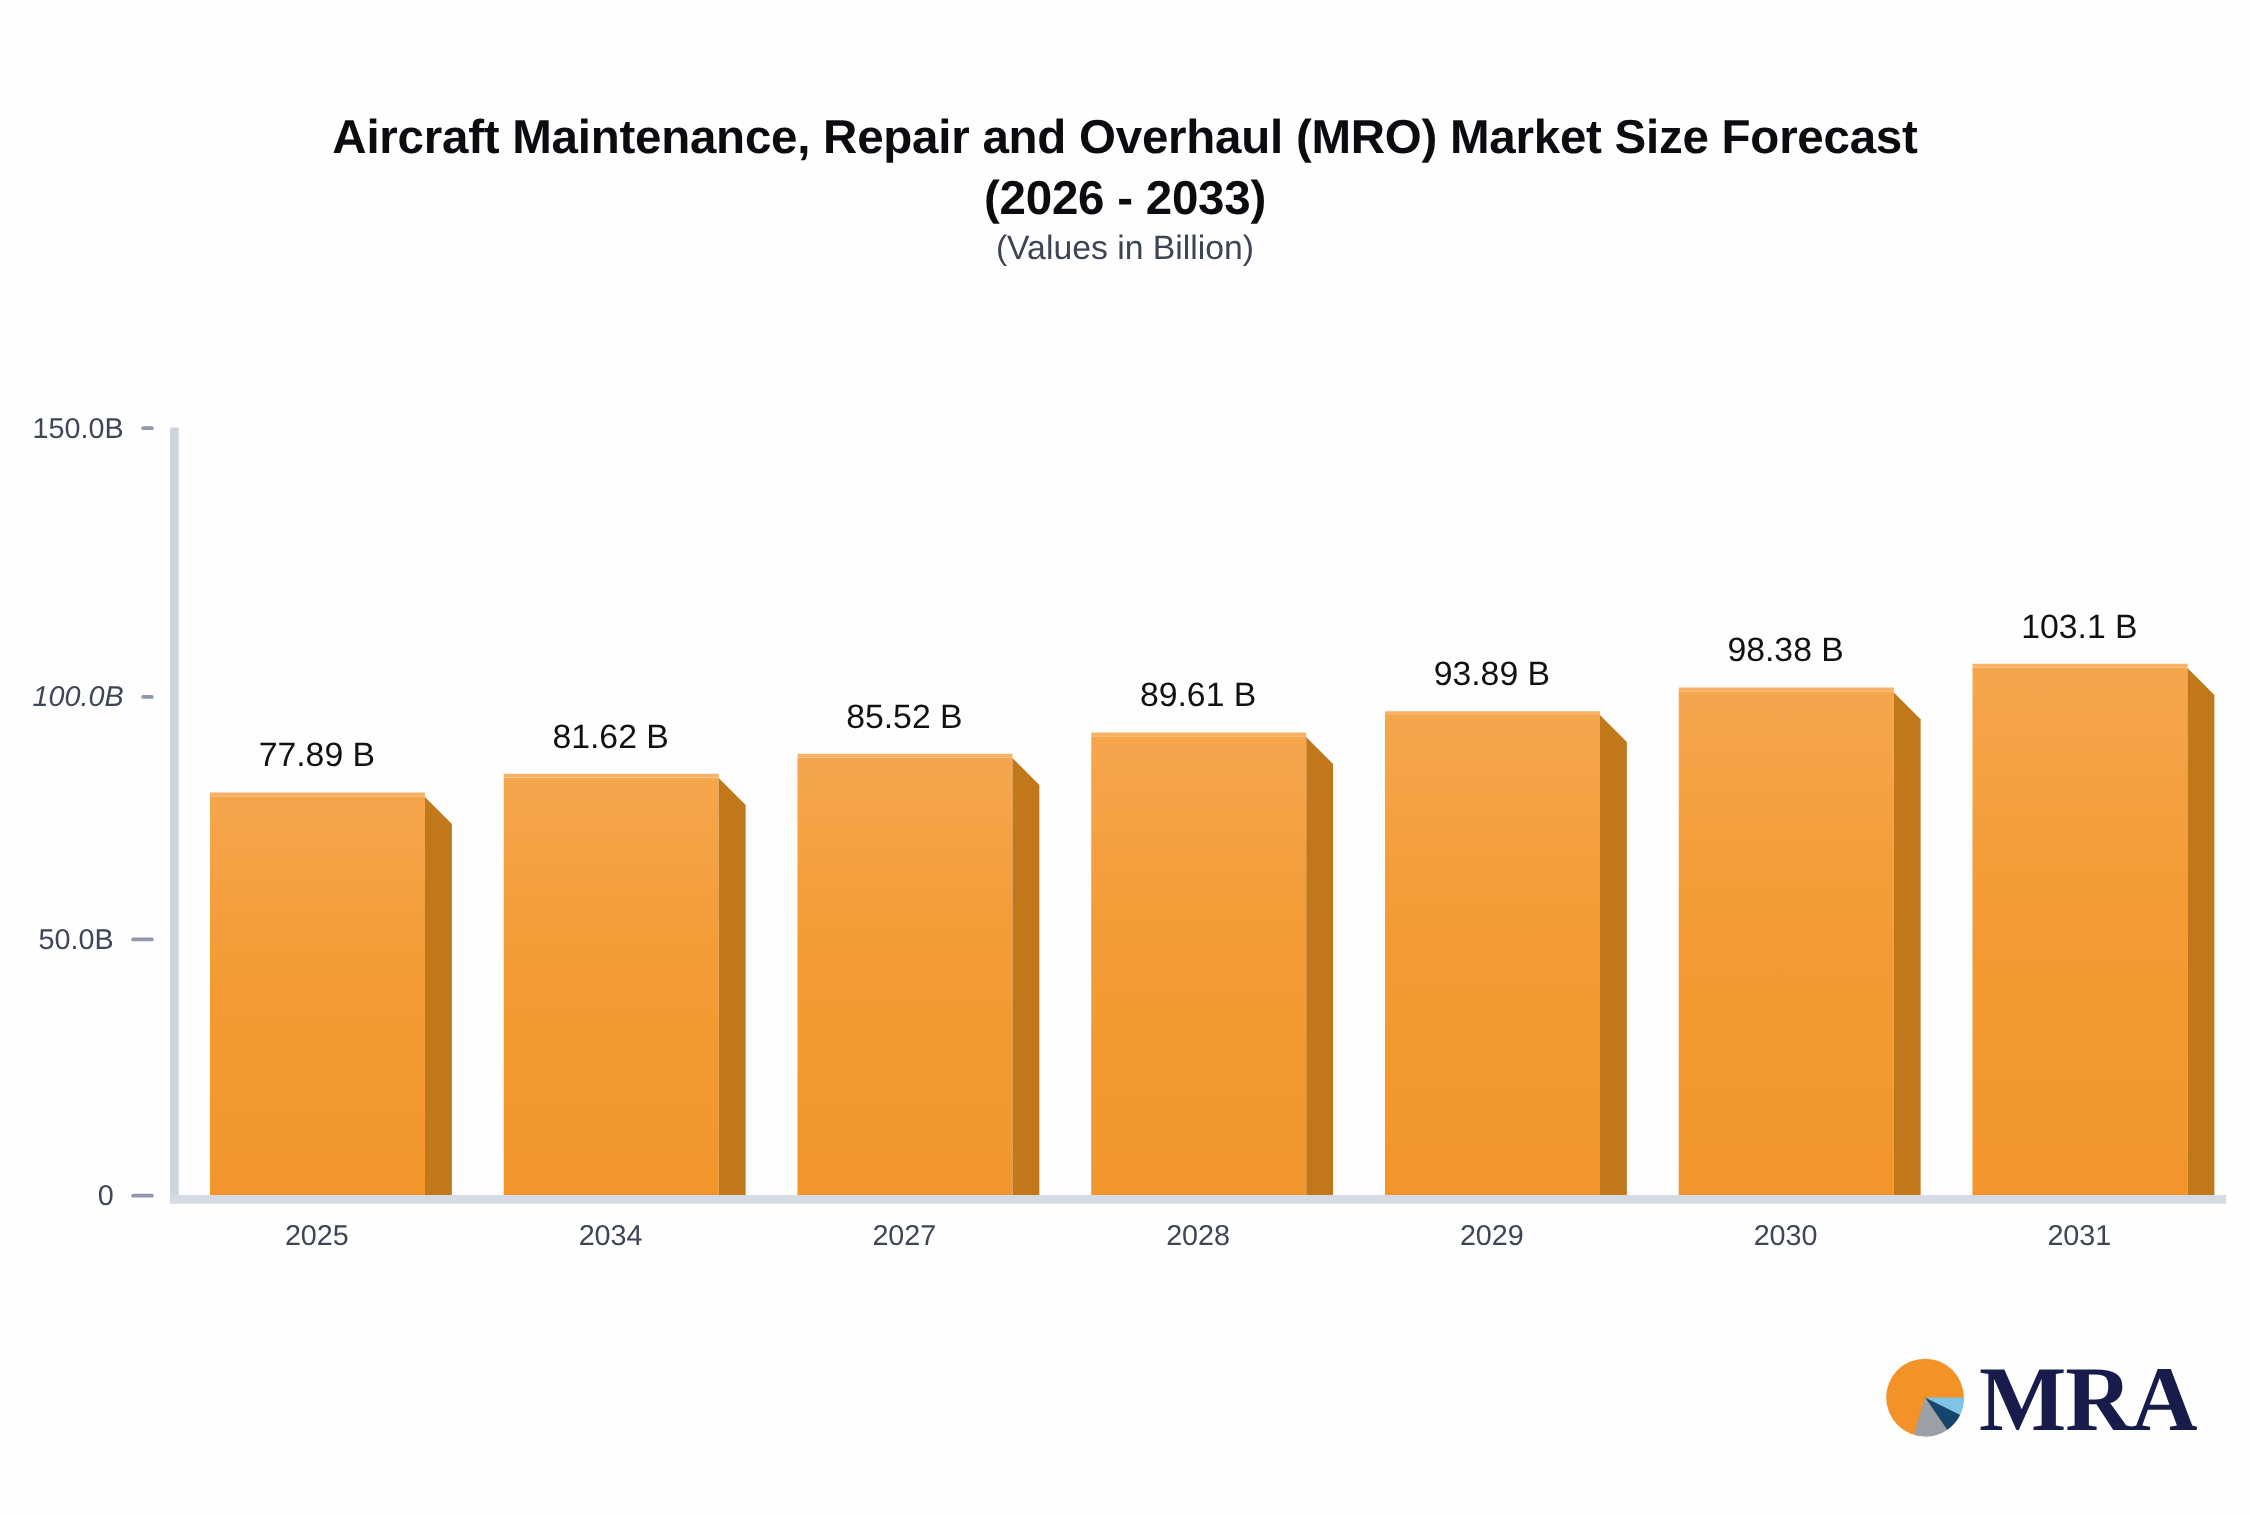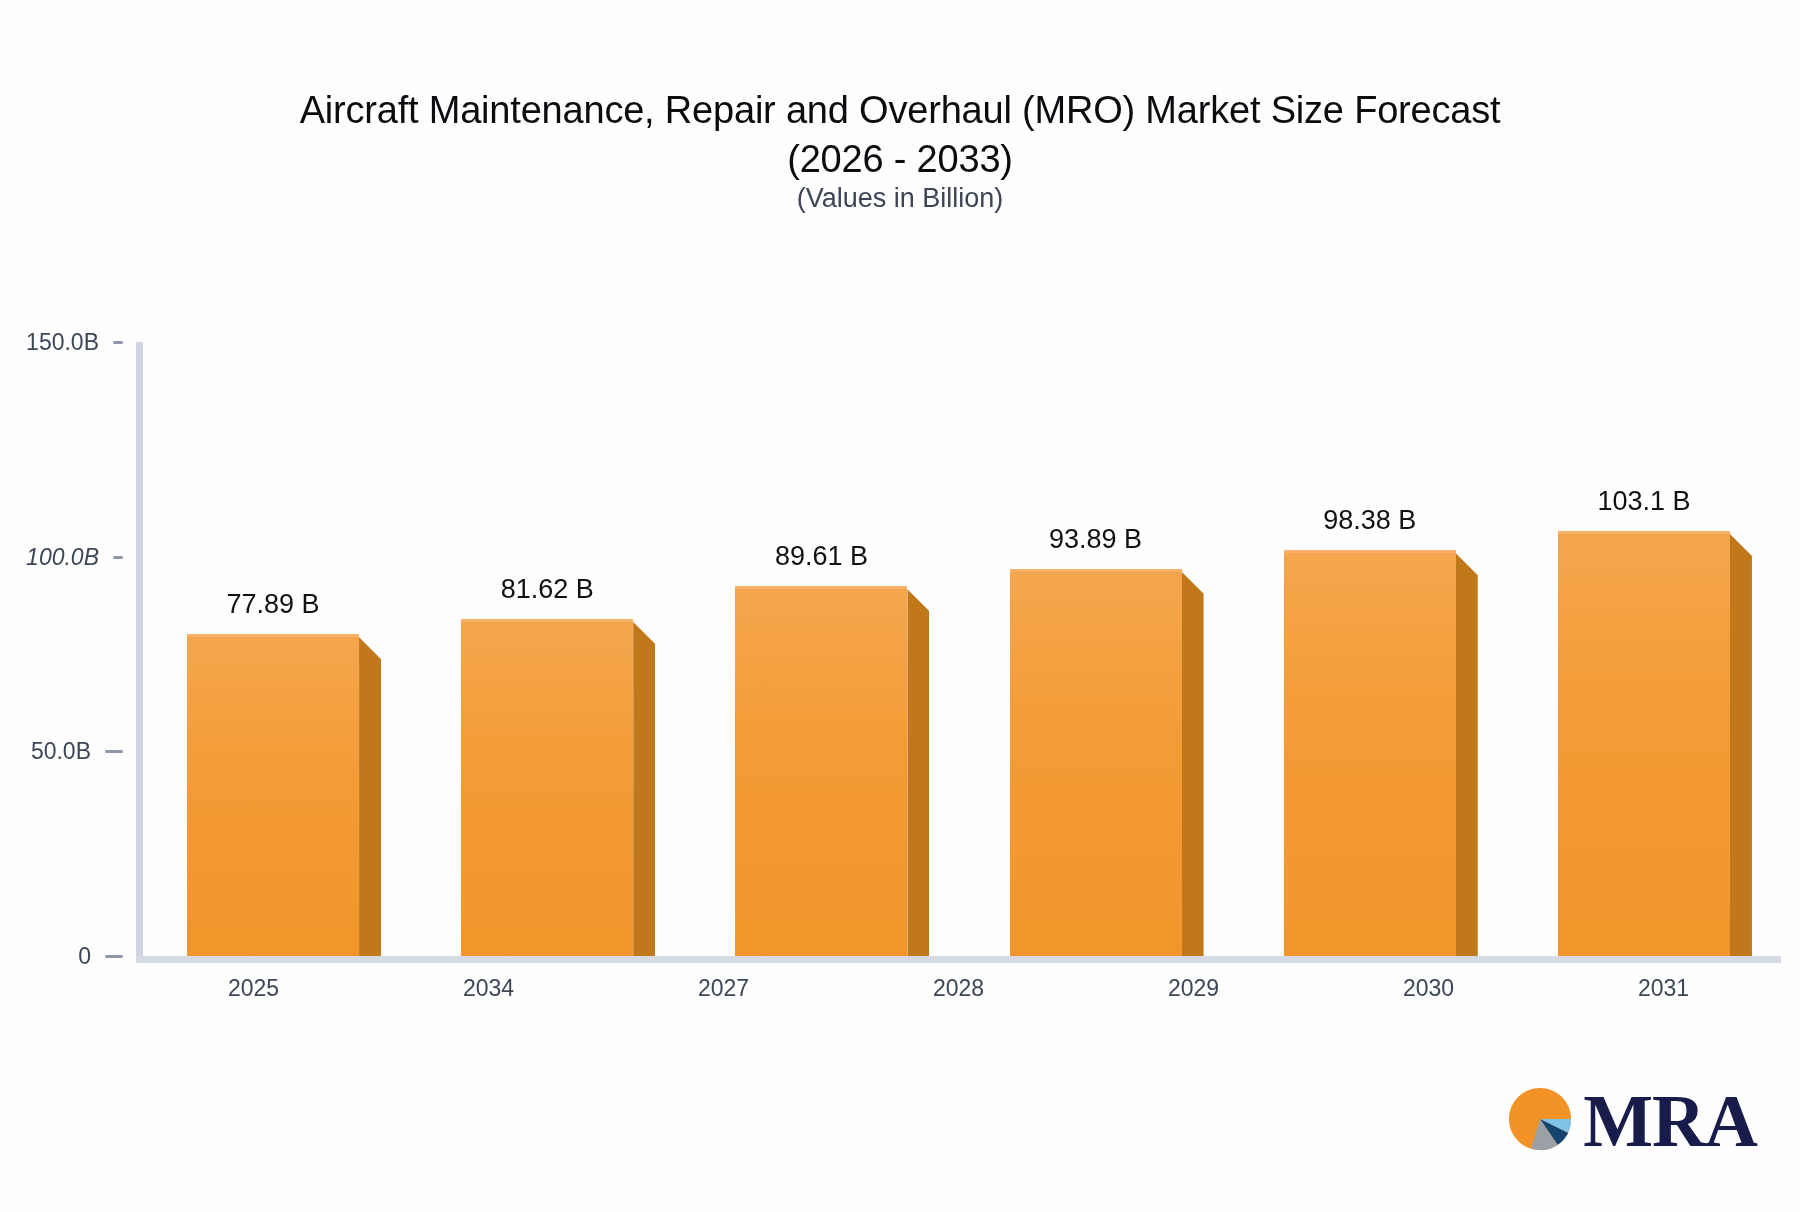--- a/index.html
+++ b/index.html
@@ -24,21 +24,21 @@
   
   #header {
     position: absolute;
     left: 0;
     right: 0;
     top: 86px;
     text-align: center;
   }
   #chart-title {
     font-size: 38px;
-    font-weight: 400;
+    font-weight: 700;
     color: #0b0c10;
     line-height: 1.28;
     letter-spacing: -0.2px;
     max-width: 1280px;
     margin: 0 auto;
   }
   #chart-subtitle {
     margin-top: 0;
     font-size: 27px;
     font-weight: 400;
@@ -226,20 +226,28 @@
             <div class="bar-value">77.89 B</div>
             <div class="bar-face" style="height: 318.83px;">
               <div class="bar-side"></div>
             </div>
           </div>
         </div>
         <div class="bar-slot">
           <div class="bar-3d">
             <div class="bar-value">81.62 B</div>
             <div class="bar-face" style="height: 334.098px;">
+              <div class="bar-side"></div>
+            </div>
+          </div>
+        </div>
+        <div class="bar-slot">
+          <div class="bar-3d">
+            <div class="bar-value">85.52 B</div>
+            <div class="bar-face" style="height: 350.062px;">
               <div class="bar-side"></div>
             </div>
           </div>
         </div>
         <div class="bar-slot">
           <div class="bar-3d">
             <div class="bar-value">89.61 B</div>
             <div class="bar-face" style="height: 366.804px;">
               <div class="bar-side"></div>
             </div>

